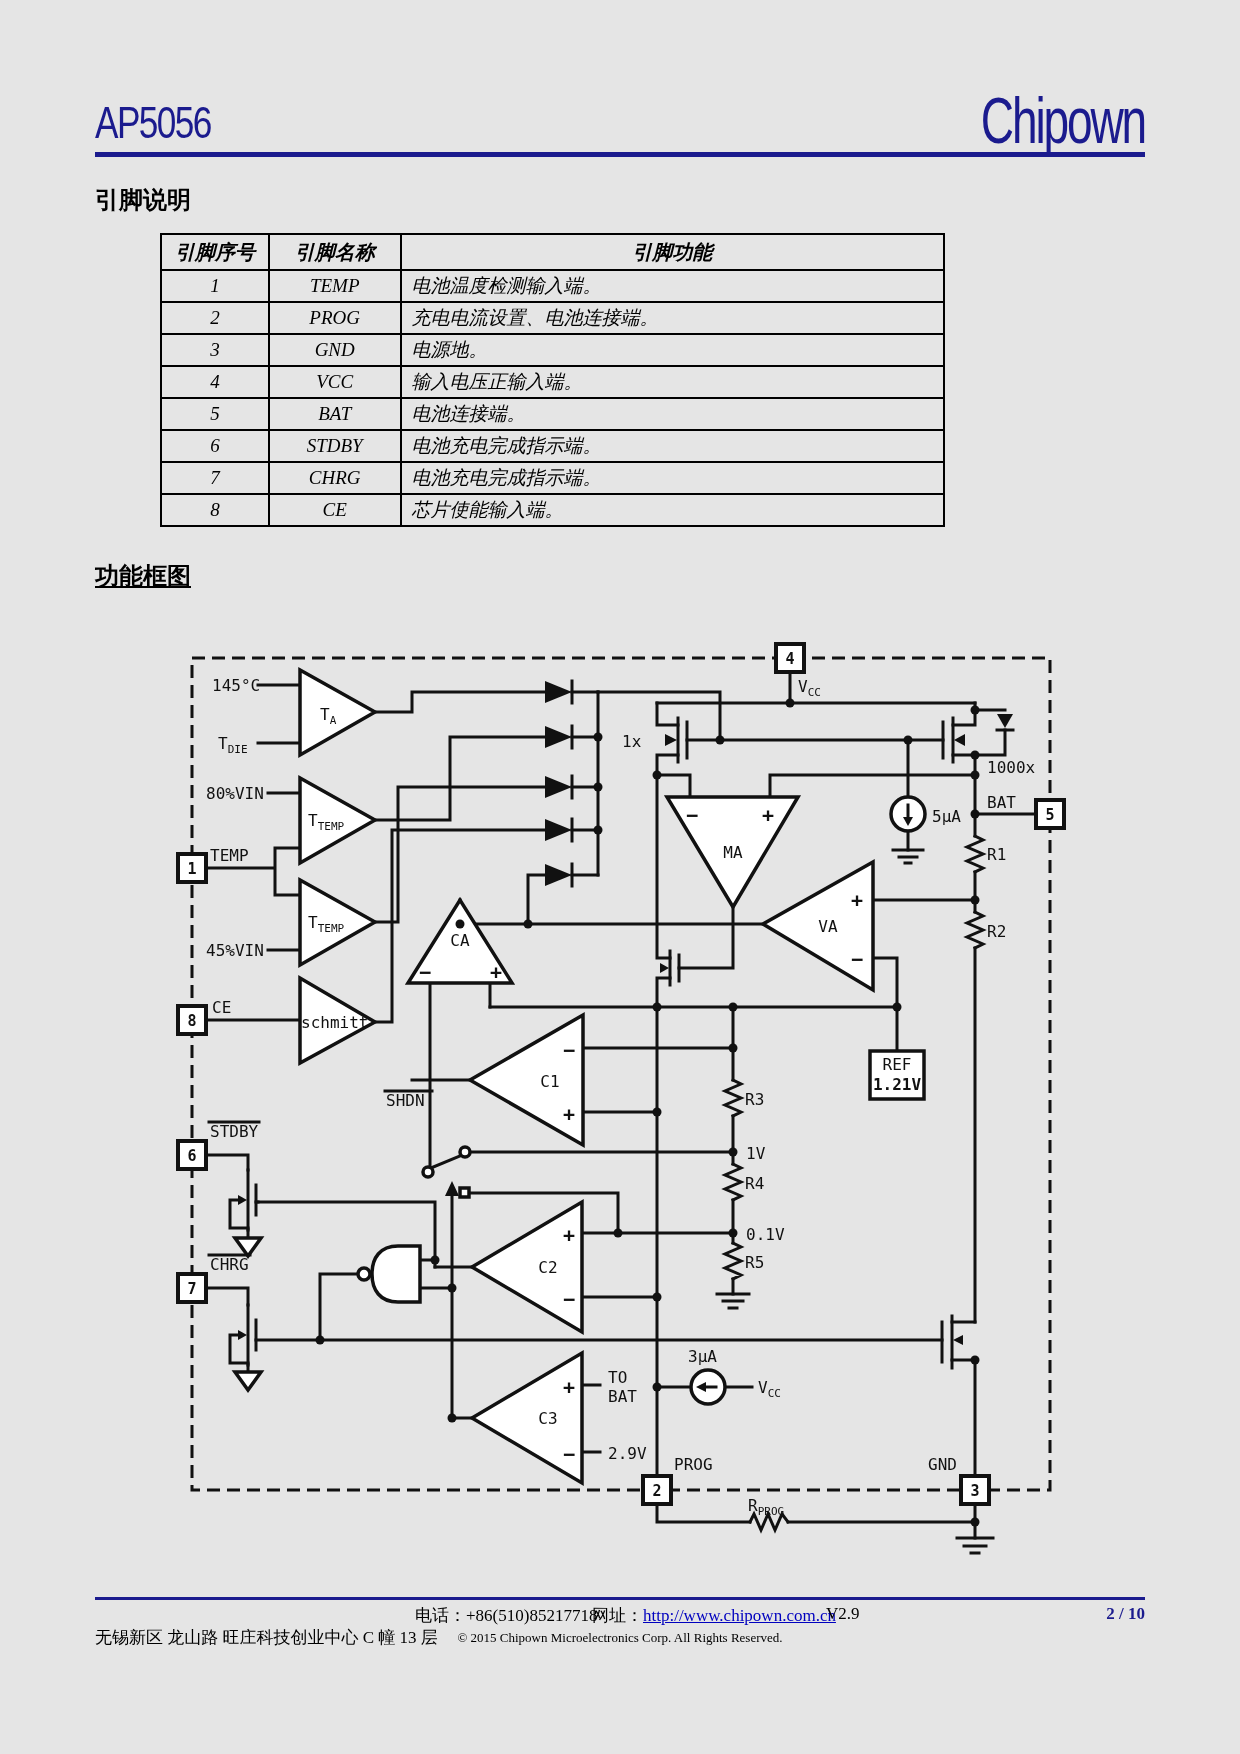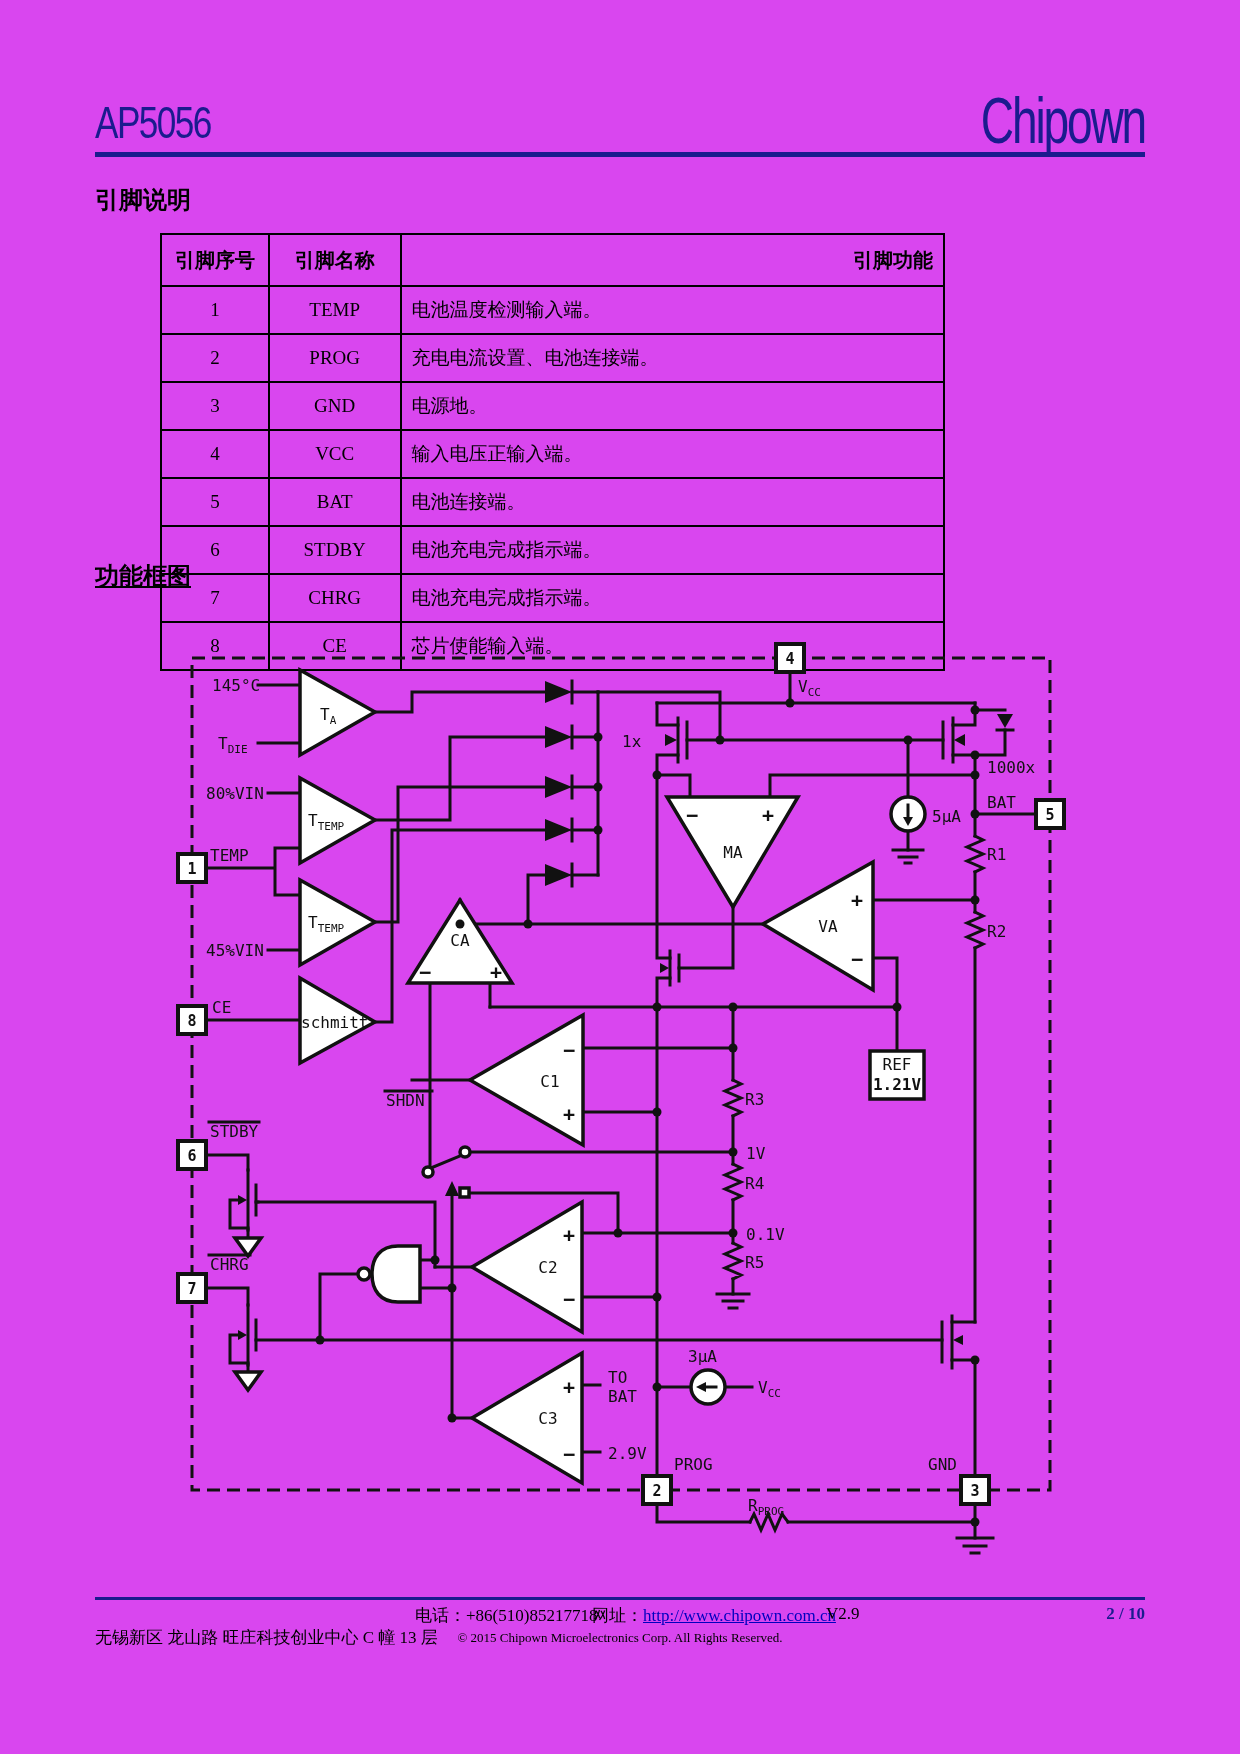--- a/index.html
+++ b/index.html
@@ -1,30 +1,30 @@
 <!DOCTYPE html>
 <html><head>
 <meta charset="utf-8">
 <style>
   html,body{margin:0;padding:0;background:#fff;}
-  #page{position:relative;width:1240px;height:1754px;background:#d946ef;overflow:hidden;
+  #page{position:relative;width:1240px;height:1754px;background:#e5e5e5;overflow:hidden;
         font-family:"Liberation Serif","DejaVu Serif",serif;color:#000;}
   
   #part-no{position:absolute;left:95px;top:98px;font-family:"Liberation Sans","DejaVu Sans",sans-serif;
            font-size:44px;color:#1b1b8e;transform:scaleX(.8);transform-origin:left center;letter-spacing:-2px;}
   #logo{position:absolute;right:95px;top:84px;font-family:"Liberation Sans","DejaVu Sans",sans-serif;
         font-size:64px;color:#1b1b8e;transform:scaleX(.72);transform-origin:right center;letter-spacing:-3px;}
   #header-rule{position:absolute;left:95px;top:152px;width:1050px;height:5px;background:#1b1b8e;}
   .sec-title{position:absolute;left:95px;font-size:24px;font-weight:bold;}
   #pin-title{top:184px;}
   #diag-title{top:560px;text-decoration:underline;}
   
   #pin-table{position:absolute;left:160px;top:233px;width:785px;border-collapse:collapse;font-size:19px;}
-  #pin-table td,#pin-table th{border:2px solid #000;padding:8px 10px;height:30px;}
-  #pin-table th{height:34px;text-align:right;font-size:20px;}
+  #pin-table td,#pin-table th{border:2px solid #000;padding:0 10px;height:30px;font-style:italic;}
+  #pin-table th{height:34px;text-align:center;font-size:20px;}
   #pin-table th.c,#pin-table td.c{text-align:center;}
   #pin-table col.c1{width:108px;} #pin-table col.c2{width:132px;} #pin-table col.c3{width:545px;}
   
   #diagram{position:absolute;left:160px;top:610px;width:920px;height:960px;}
   .w{stroke:#111;stroke-width:3;fill:none;stroke-linecap:square;}
   .comp{fill:#fff;stroke:#111;stroke-width:3.5;stroke-linejoin:miter;}
   .dot{fill:#111;stroke:none;}
   .blk{fill:#111;stroke:none;}
   .t{font-family:"DejaVu Sans Mono",monospace;font-size:16px;fill:#111;}
   .ts{font-size:11px;}

